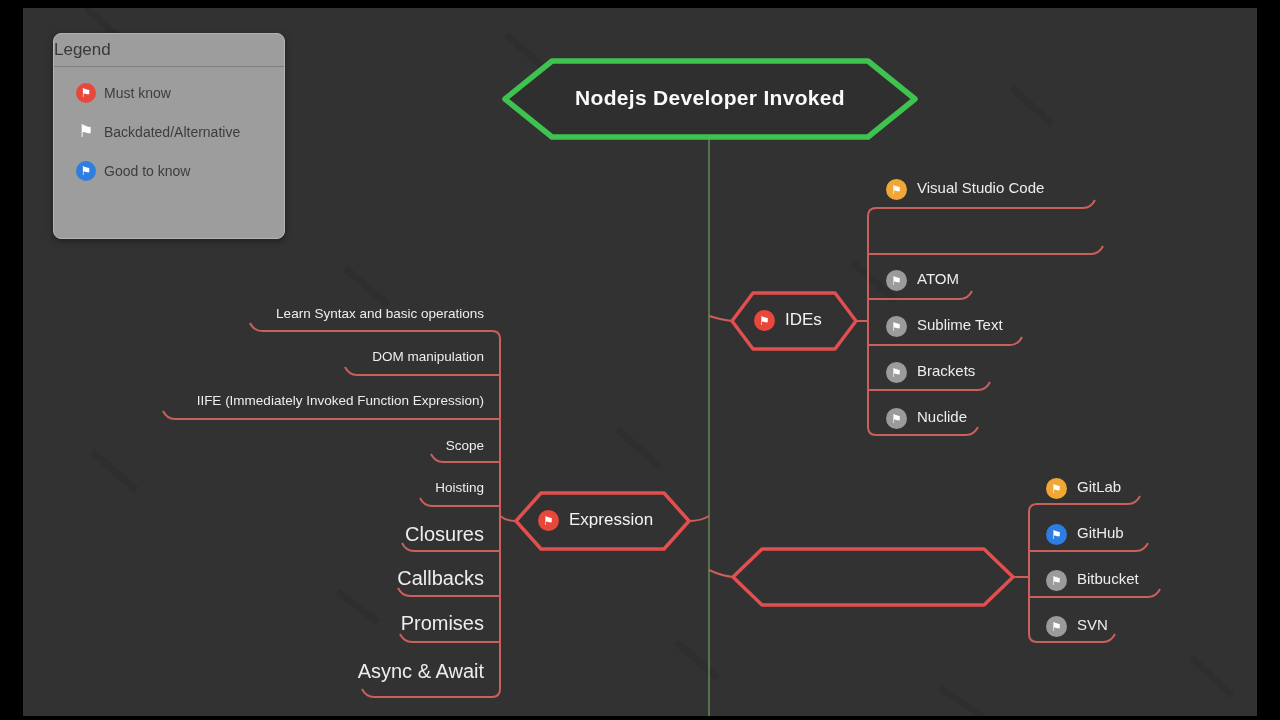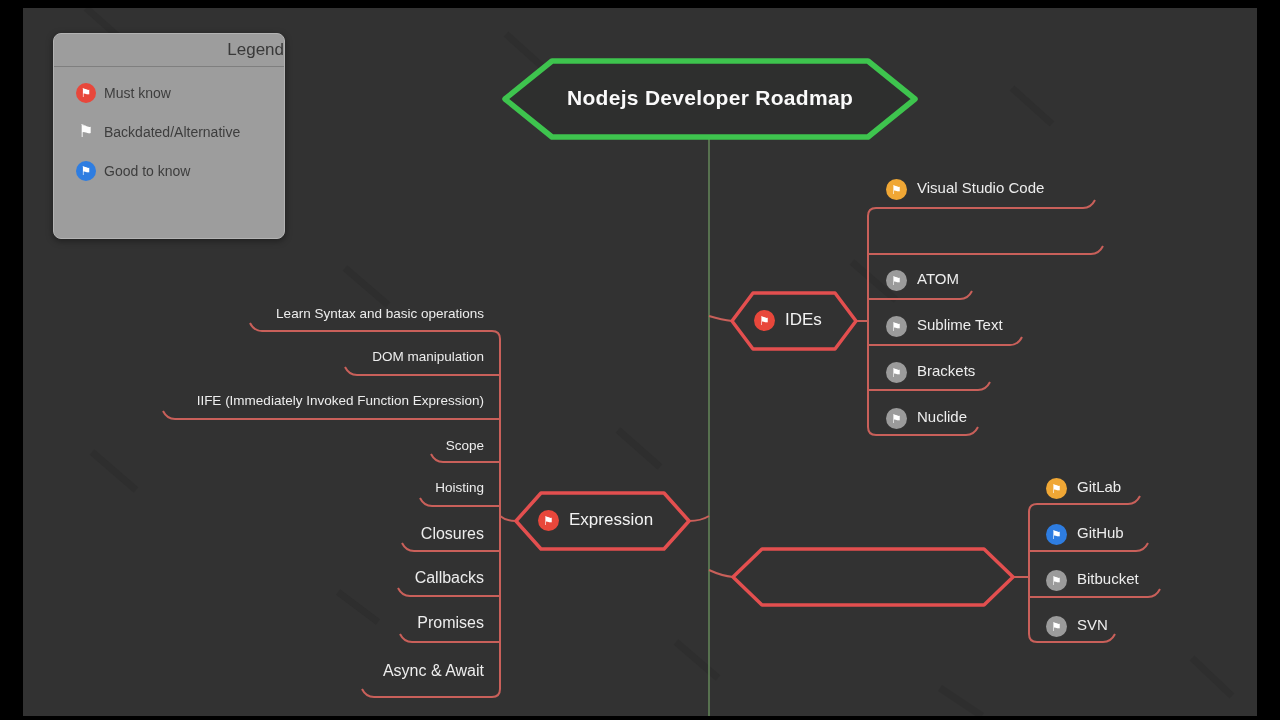--- a/index.html
+++ b/index.html
@@ -26,36 +26,36 @@
   .flag.plain{background:transparent}
   .flag.plain::before{color:#fdfdfd;font-size:17px}
   .legend .flag{width:20px;height:20px}
 
   
   .legend{
     position:absolute;left:53px;top:33px;width:230px;height:204px;z-index:30;
     background:#9d9d9d;border:1px solid #b3b3b3;border-radius:8px;
     box-shadow:0 2px 7px rgba(0,0,0,.4);
   }
-  .legend-title{height:32px;line-height:32px;text-align:right;color:#393939;font-size:17px;border-bottom:1px solid #7f7f7f}
+  .legend-title{height:32px;line-height:32px;text-align:left;color:#393939;font-size:17px;border-bottom:1px solid #7f7f7f}
   .legend-items{padding:6px 0 0 22px}
   .legend-item{display:flex;align-items:center;gap:8px;height:39px}
   .legend-label{color:#3d3d3d;font-size:14px}
 
   
   .row{position:absolute;display:flex;align-items:flex-start;gap:10px;height:22px;z-index:20}
   .child-label{color:#ededed;font-size:15px;white-space:pre}
   .branch-label{color:#f2f2f2;font-size:17px;white-space:pre}
   .root-title{
     position:absolute;left:505px;top:85px;width:410px;text-align:center;z-index:20;
     color:#fafafa;font-size:21px;font-weight:700;line-height:26px;letter-spacing:.3px;white-space:pre;
   }
   .js-row{position:absolute;z-index:20;color:#ededed;white-space:pre;line-height:22px;text-align:center}
   .js-small{font-size:13.5px}
-  .js-big{font-size:16px}
+  .js-big{font-size:20px}
 </style>
 </head>
 <body>
 
 <div class="canvas">
 
   <svg class="overlay" width="1280" height="720" viewBox="0 0 1280 720">
 
     <g stroke="#2b2b2b" stroke-width="7" opacity="0.55">
       <line x1="86" y1="8" x2="130" y2="47"></line>
@@ -125,21 +125,21 @@
         <span class="flag plain"></span>
         <span class="legend-label">Backdated/Alternative</span>
       </div>
       <div class="legend-item">
         <span class="flag f-good"></span>
         <span class="legend-label">Good to know</span>
       </div>
     </div>
   </div>
 
-  <div class="root-title">Nodejs Developer Roadmap</div>
+  <div class="root-title">Nodejs Developer Invoked</div>
 
   <div class="row" style="left:754px;top:310px">
     <span class="flag f-must"></span>
     <span class="branch-label">IDEs</span>
   </div>
   <div class="row" style="left:538px;top:510px">
     <span class="flag f-must"></span>
     <span class="branch-label">Expression</span>
   </div>
 

